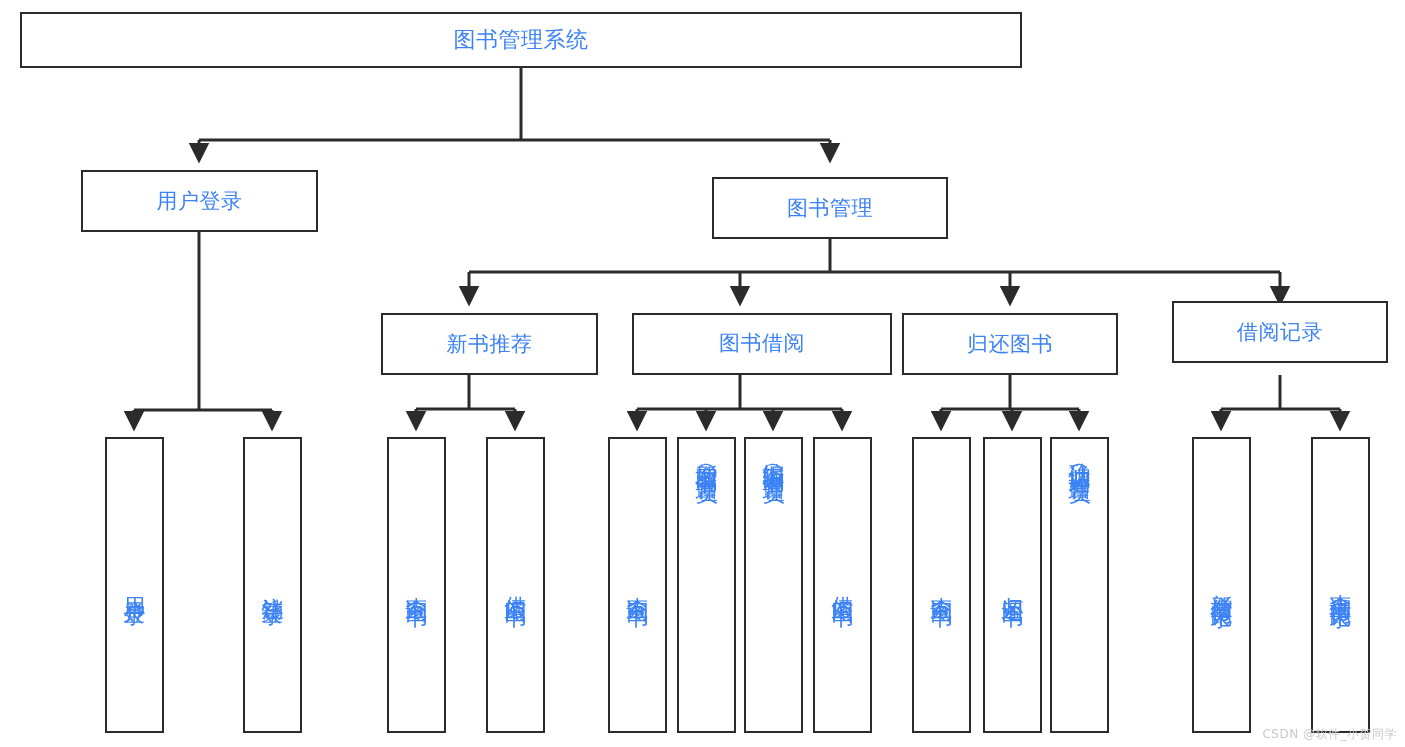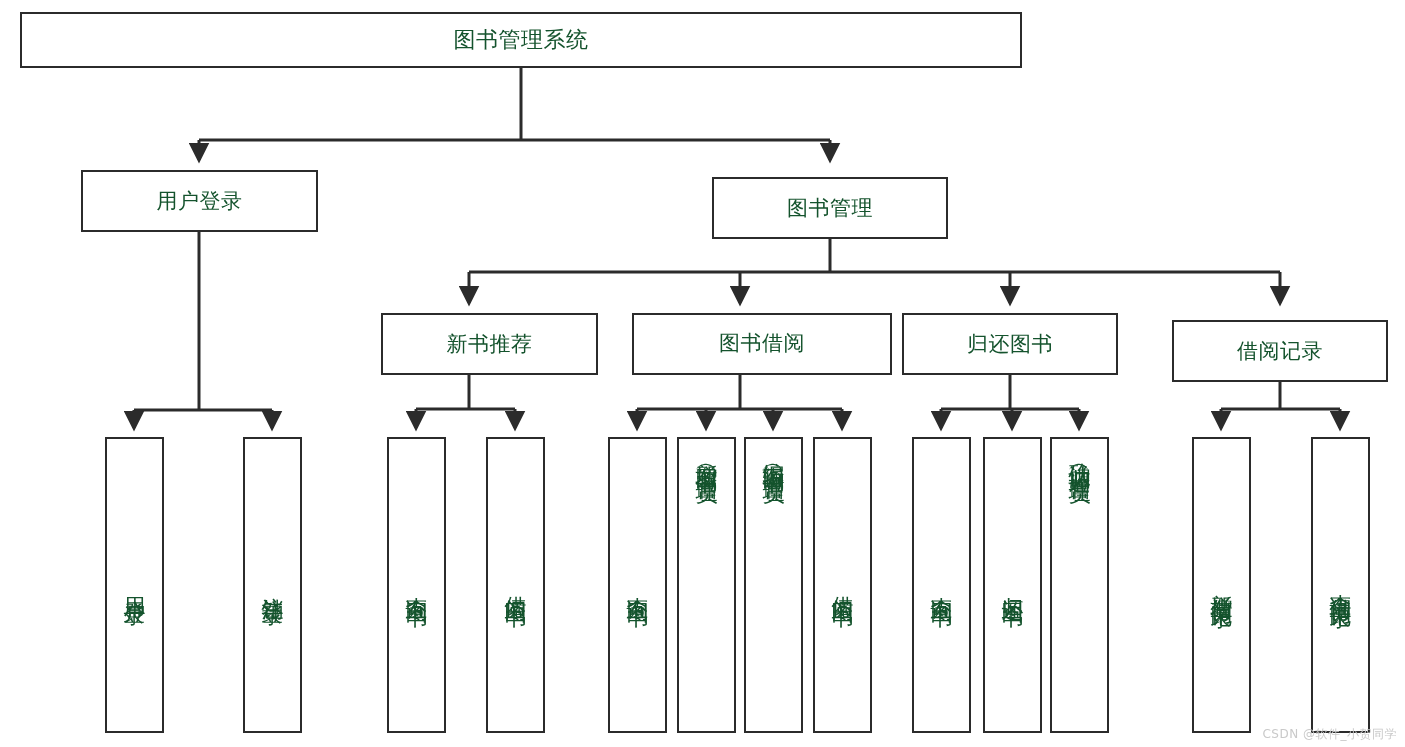--- a/index.html
+++ b/index.html
@@ -26,21 +26,21 @@
     pointer-events: none;
   }
   .node {
     position: absolute;
     box-sizing: border-box;
     background: #ffffff;
     border: 2px solid #2b2b2b;
     display: flex;
     align-items: center;
     justify-content: center;
-    color: #14532d;
+    color: #3b82f6;
   }
   .node .lbl {
     display: block;
     text-align: center;
     line-height: 1.0;
   }
   
   .node.h .lbl {
     font-size: 21px;
     letter-spacing: 0.5px;
@@ -143,21 +143,21 @@
 
   <div class="node h" style="left:361px; top:313px; width:217px; height:62px;margin-left:20px;">
     <span class="lbl">新书推荐</span>
   </div>
   <div class="node h" style="left:632px; top:313px; width:260px; height:62px;font-family:Liberation Mono, monospace;">
     <span class="lbl">图书借阅</span>
   </div>
   <div class="node h" style="left:902px; top:313px; width:216px; height:62px;">
     <span class="lbl">归还图书</span>
   </div>
-  <div class="node h" style="left:1172px; top:320px; width:216px; height:62px;">
+  <div class="node h" style="left:1172px; top:301px; width:216px; height:62px;">
     <span class="lbl">借阅记录</span>
   </div>
 
   <div class="node v centered" style="left:105px; top:437px; width:59px; height:296px;">
     <span class="lbl">用户登录</span>
   </div>
   <div class="node v centered" style="left:243px; top:437px; width:59px; height:296px;">
     <span class="lbl">注销登录</span>
   </div>
   <div class="node v centered" style="left:387px; top:437px; width:59px; height:296px;">

